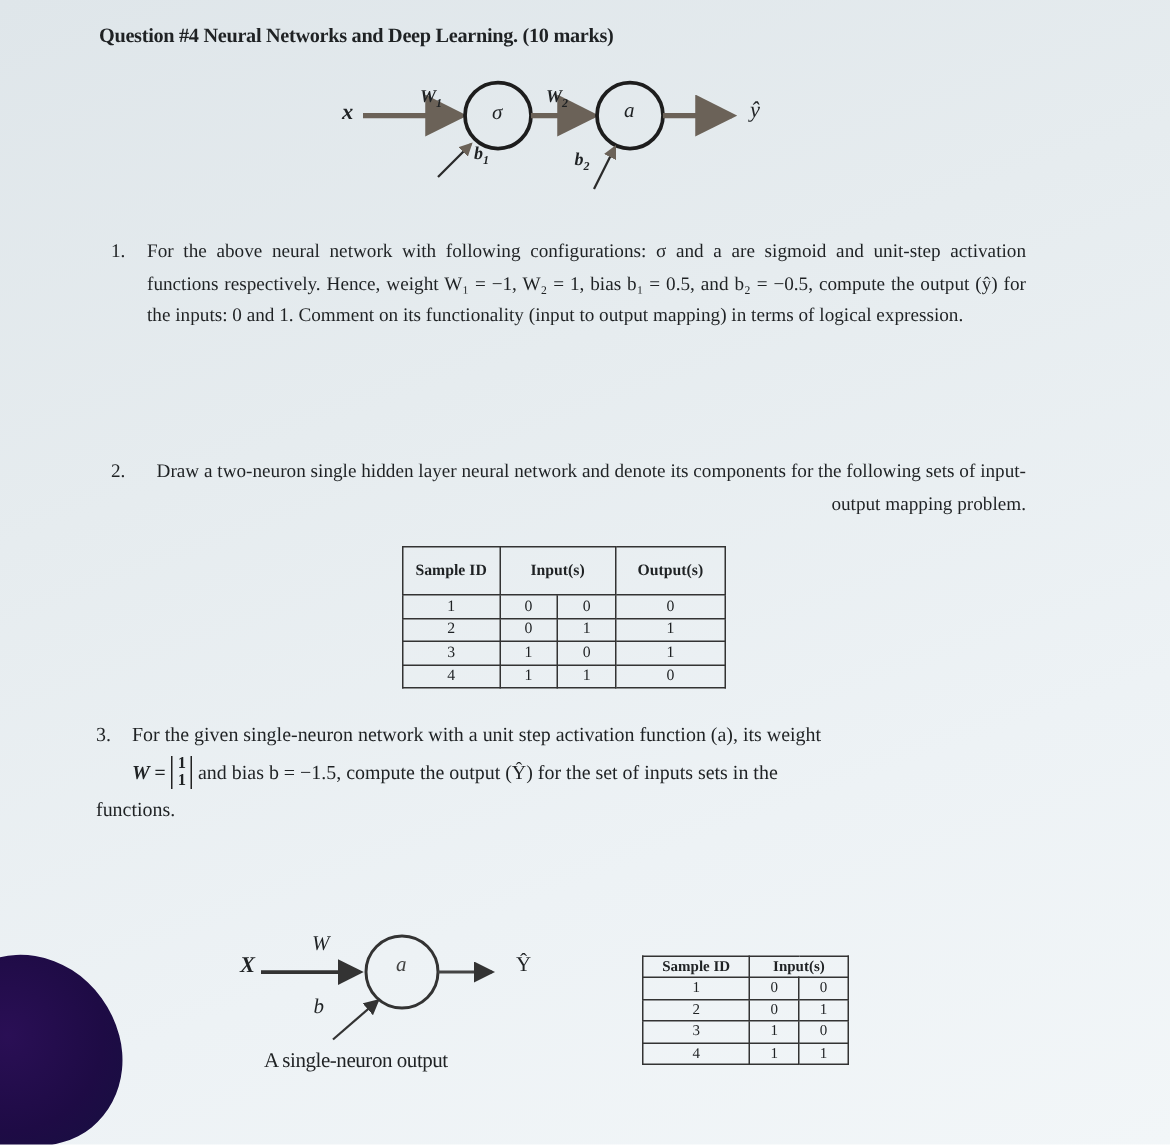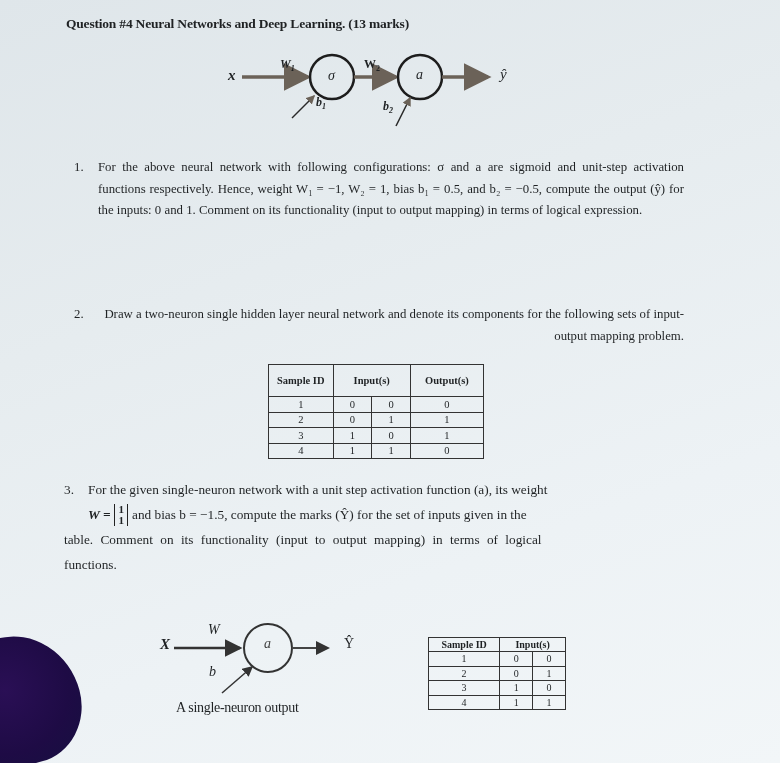--- a/index.html
+++ b/index.html
@@ -23,42 +23,42 @@
   .t2{left:428px;top:637px;width:138px;font-size:10px;}
   .t2 th{height:13px;font-weight:bold;}
   .t2 td{height:13.5px;}
   .caption{left:176px;top:700px;font-size:14px;font-family:"Liberation Serif",serif;letter-spacing:-0.3px;}
   .blob{left:-40px;top:635px;width:120px;height:130px;border-radius:50% 60% 50% 40%;
     background:radial-gradient(circle at 40% 40%,#2a0f55 0%,#1e0b45 60%,#161040 100%);transform:rotate(-15deg);}
 </style>
 </head>
 <body>
 
-<div class="abs title">Question #4 Neural Networks and Deep Learning. (13 marks)</div>
+<div class="abs title">Question #4 Neural Networks and Deep Learning. (10 marks)</div>
 
 <svg class="abs" style="left:220px;top:50px;" width="310" height="80" viewBox="0 0 310 80">
   <defs>
     <marker id="ah" markerWidth="8" markerHeight="8" refX="7" refY="4" orient="auto">
       <path d="M0,0 L8,4 L0,8 z" fill="#6b6258"></path>
     </marker>
     <marker id="ahs" markerWidth="6" markerHeight="6" refX="5" refY="3" orient="auto">
       <path d="M0,0 L6,3 L0,6 z" fill="#6b6258"></path>
     </marker>
   </defs>
   <line x1="22" y1="27" x2="88" y2="27" stroke="#6b6258" stroke-width="3.5" marker-end="url(#ah)"></line>
   <circle cx="112" cy="27" r="22" fill="none" stroke="#1d1d1d" stroke-width="2.5"></circle>
   <line x1="134" y1="27" x2="176" y2="27" stroke="#6b6258" stroke-width="3.5" marker-end="url(#ah)"></line>
   <circle cx="200" cy="27" r="22" fill="none" stroke="#1d1d1d" stroke-width="2.5"></circle>
   <line x1="222" y1="27" x2="268" y2="27" stroke="#6b6258" stroke-width="3.5" marker-end="url(#ah)"></line>
   <line x1="72" y1="68" x2="94" y2="46" stroke="#2a2a2a" stroke-width="1.5" marker-end="url(#ahs)"></line>
   <line x1="176" y1="76" x2="190" y2="48" stroke="#2a2a2a" stroke-width="1.5" marker-end="url(#ahs)"></line>
 </svg>
 <span class="abs" style="left:228px;top:67px;font-style:italic;font-weight:bold;font-size:15px;">x</span>
 <span class="abs" style="left:280px;top:57px;font-style:italic;font-weight:bold;font-size:12px;">W<sub style="font-size:8px">1</sub></span>
-<span class="abs" style="left:364px;top:57px;font-weight:bold;font-size:12px;">W<sub style="font-size:8px">2</sub></span>
+<span class="abs" style="left:364px;top:57px;font-style:italic;font-weight:bold;font-size:12px;">W<sub style="font-size:8px">2</sub></span>
 <span class="abs" style="left:284px;top:95px;font-style:italic;font-weight:bold;font-size:12px;margin-left:32px;">b<sub style="font-size:8px">1</sub></span>
 <span class="abs" style="left:383px;top:99px;font-style:italic;font-weight:bold;font-size:12px;">b<sub style="font-size:8px">2</sub></span>
 <span class="abs" style="left:328px;top:68px;font-style:italic;font-size:14px;">σ</span>
 <span class="abs" style="left:416px;top:67px;font-style:italic;font-size:14px;">a</span>
 <span class="abs" style="left:500px;top:66px;font-style:italic;font-size:15px;">ŷ</span>
 
 <div class="abs q q1">
   <span class="num">1.</span>
   <div class="body-text">For the above neural network with following configurations: σ and a are sigmoid and unit-step activation functions respectively. Hence, weight W₁ = −1, W₂ = 1, bias b₁ = 0.5, and b₂ = −0.5, compute the output (ŷ) for the inputs: 0 and 1. Comment on its functionality (input to output mapping) in terms of logical expression.</div>
 </div>
@@ -105,23 +105,22 @@
 <div class="abs q q3">
   <span class="num">3.</span>
   <div class="body-text" style="text-align:left;">
     <div style="white-space:nowrap;">For the given single-neuron network with a unit step activation function (a), its weight</div>
     <div style="white-space:nowrap;display:flex;align-items:center;">
       <span style="font-weight:bold;font-style:italic;margin-right:4px;">W =</span>
       <span style="display:inline-flex;flex-direction:column;border-left:1.5px solid #222;border-right:1.5px solid #222;padding:0 3px;line-height:11px;font-size:11px;font-weight:bold;margin-right:4px;">
         <span>1</span>
         <span>1</span>
       </span>
-      <span>and bias b = −1.5, compute the marks (Ŷ) for the set of inputs given in the</span>
+      <span>and bias b = −1.5, compute the output (Ŷ) for the set of inputs sets in the</span>
     </div>
-    <div style="margin-left:-24px;word-spacing:4px;">table. Comment on its functionality (input to output mapping) in terms of logical</div>
     <div style="margin-left:-24px;">functions.</div>
   </div>
 </div>
 
 <svg class="abs" style="left:160px;top:615px;" width="200" height="80" viewBox="0 0 200 80">
   <defs>
     <marker id="ah2" markerWidth="7" markerHeight="7" refX="6" refY="3.5" orient="auto">
       <path d="M0,0 L7,3.5 L0,7 z" fill="#333"></path>
     </marker>
   </defs>

